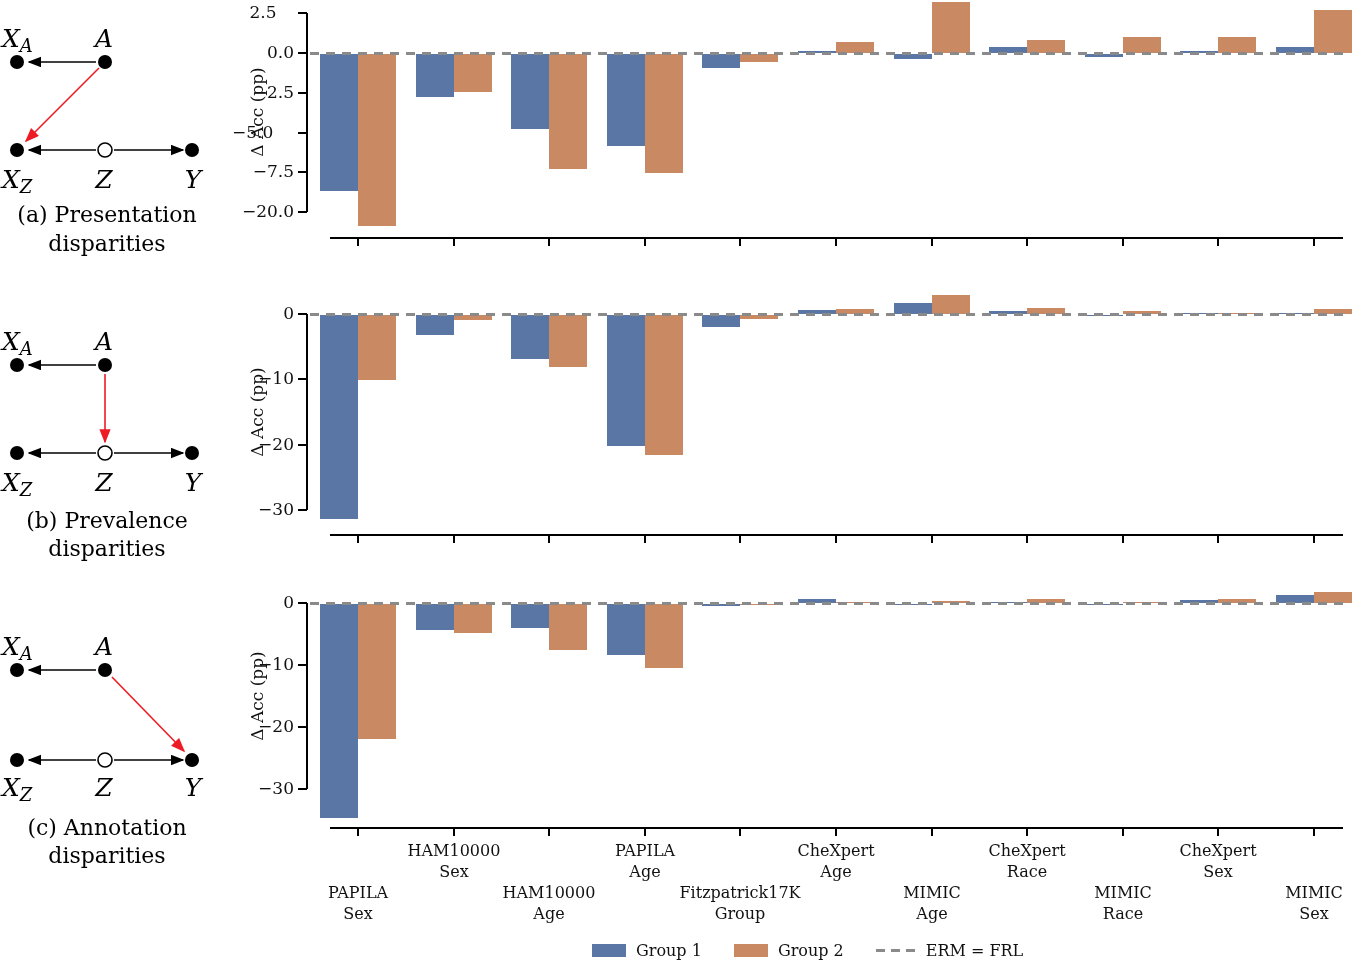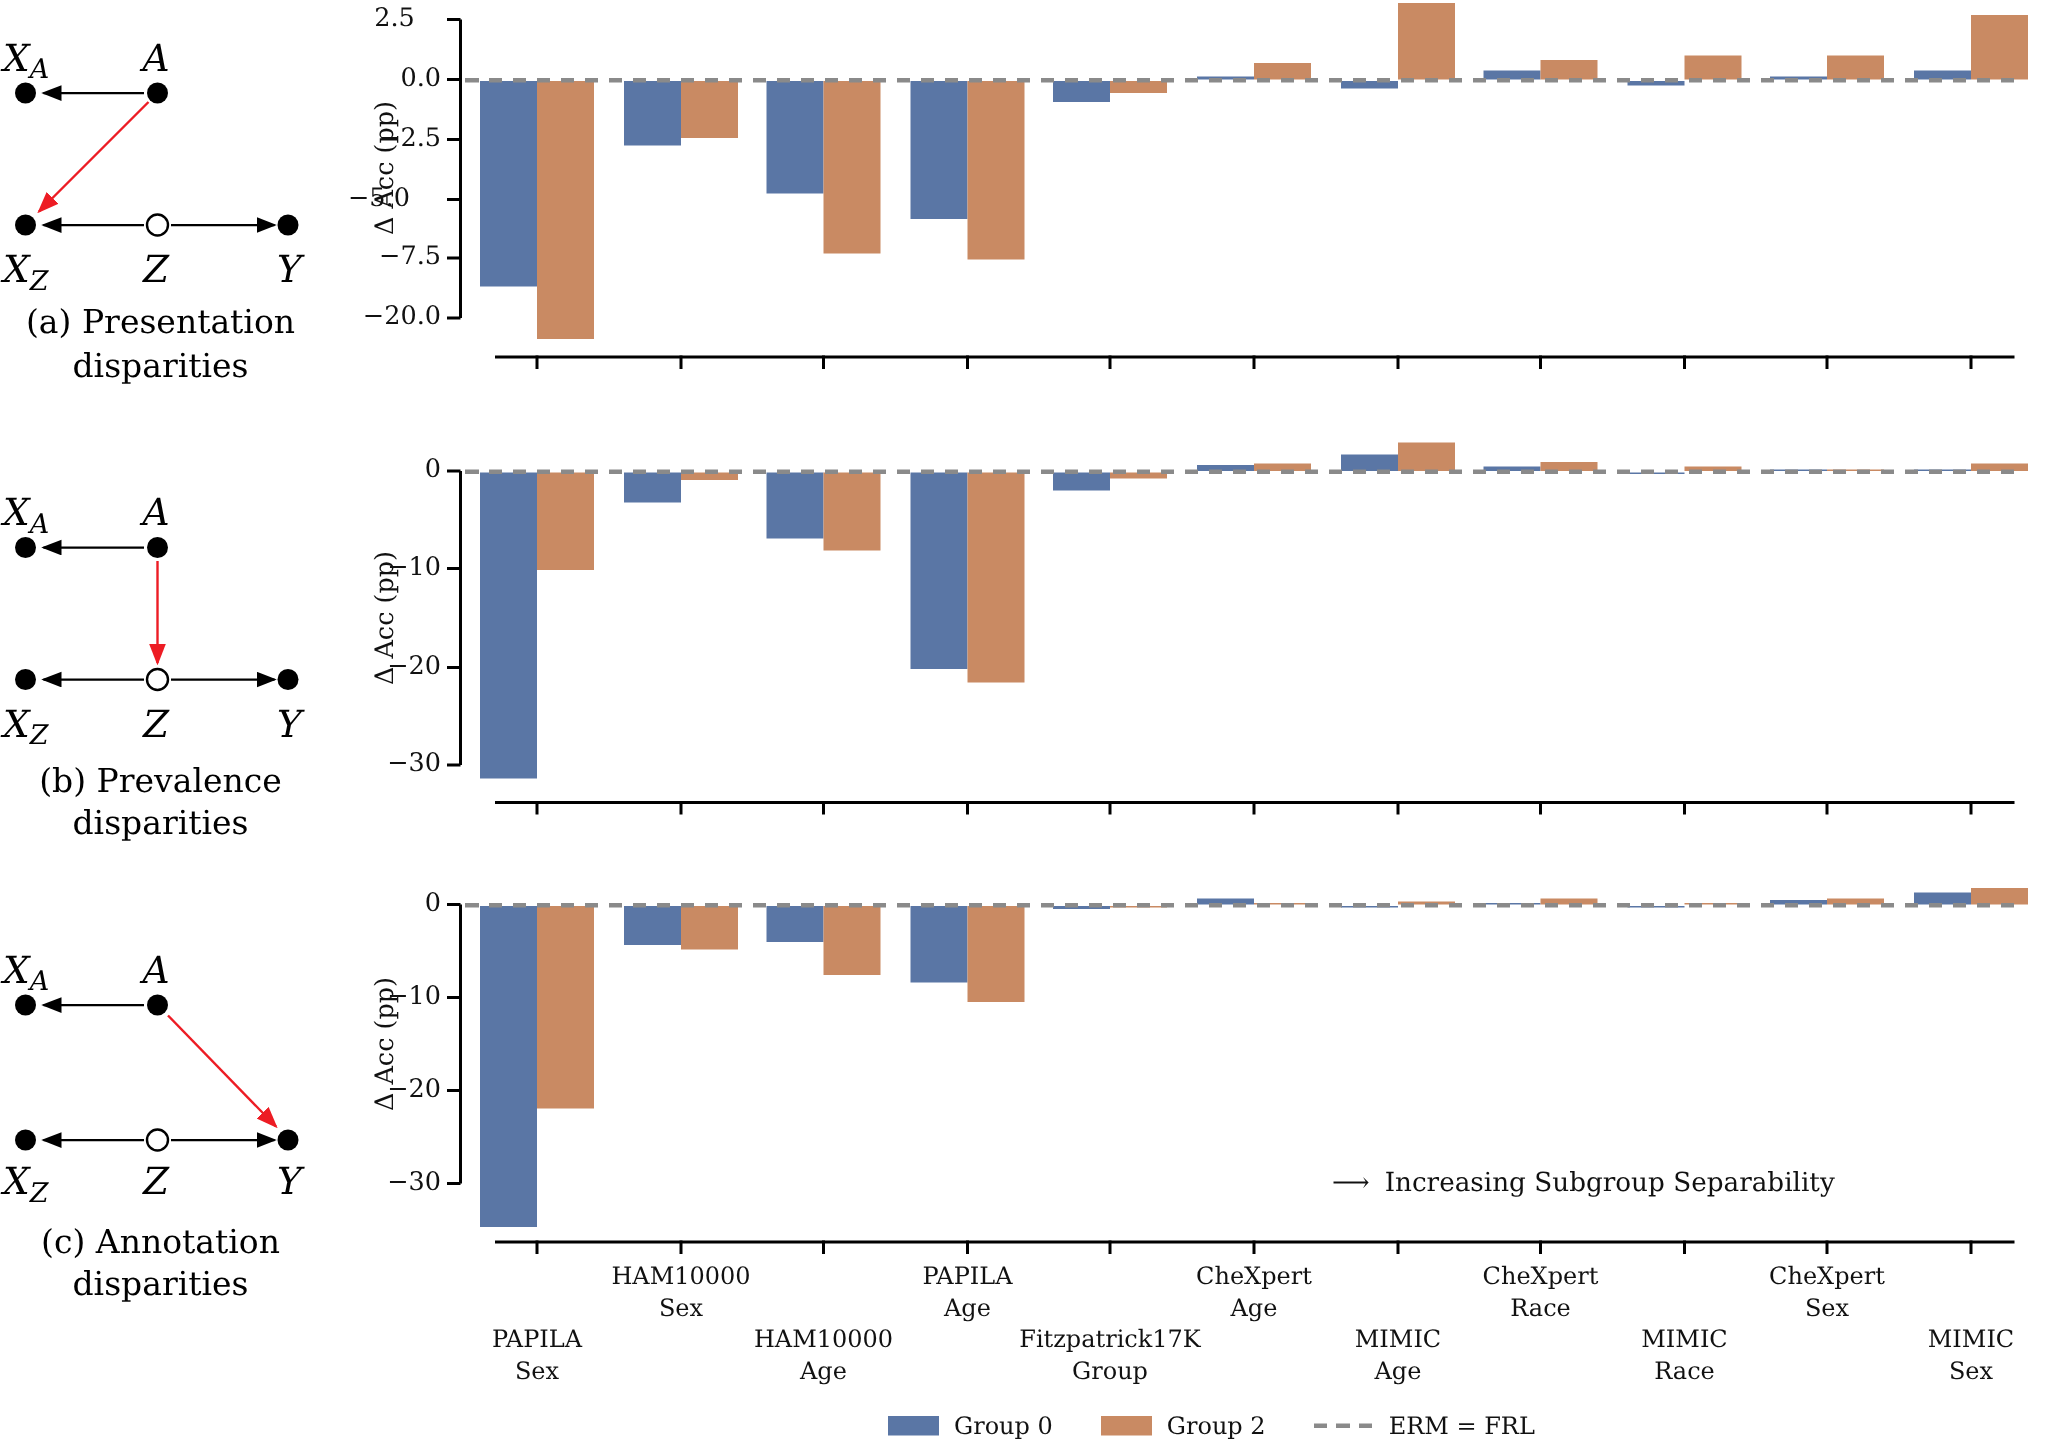--- a/index.html
+++ b/index.html
@@ -274,28 +274,25 @@
       <div style="position: absolute; left: 1133px; top: 840px; width: 170px; text-align: center; font-size: 16px; line-height: 21px;">
         <div>CheXpert</div>
         <div>Sex</div>
       </div>
       <div style="position: absolute; left: 1229px; top: 882px; width: 170px; text-align: center; font-size: 16px; line-height: 21px;">
         <div>MIMIC</div>
         <div>Sex</div>
       </div>
     </div>
 
-  <div id="annotation">
-    <span class="arr">⟶</span><span>Increasing Subgroup Separability</span>
-  </div>
 
   <div id="legend">
       <div class="lg-item">
         <div style="width: 34px; height: 13px; background: rgb(90, 118, 165);"></div>
-        <span class="lg-text">Group 0</span>
+        <span class="lg-text">Group 1</span>
       </div>
       <div class="lg-item">
         <div style="width: 34px; height: 13px; background: rgb(201, 138, 99);"></div>
         <span class="lg-text">Group 2</span>
       </div>
       <div class="lg-item">
         <div style="width: 40px; height: 3px; background-image: repeating-linear-gradient(90deg, rgb(138, 138, 138) 0px, rgb(138, 138, 138) 9px, transparent 9px, transparent 15px);"></div>
         <span class="lg-text">ERM = FRL</span>
       </div>
     </div>

